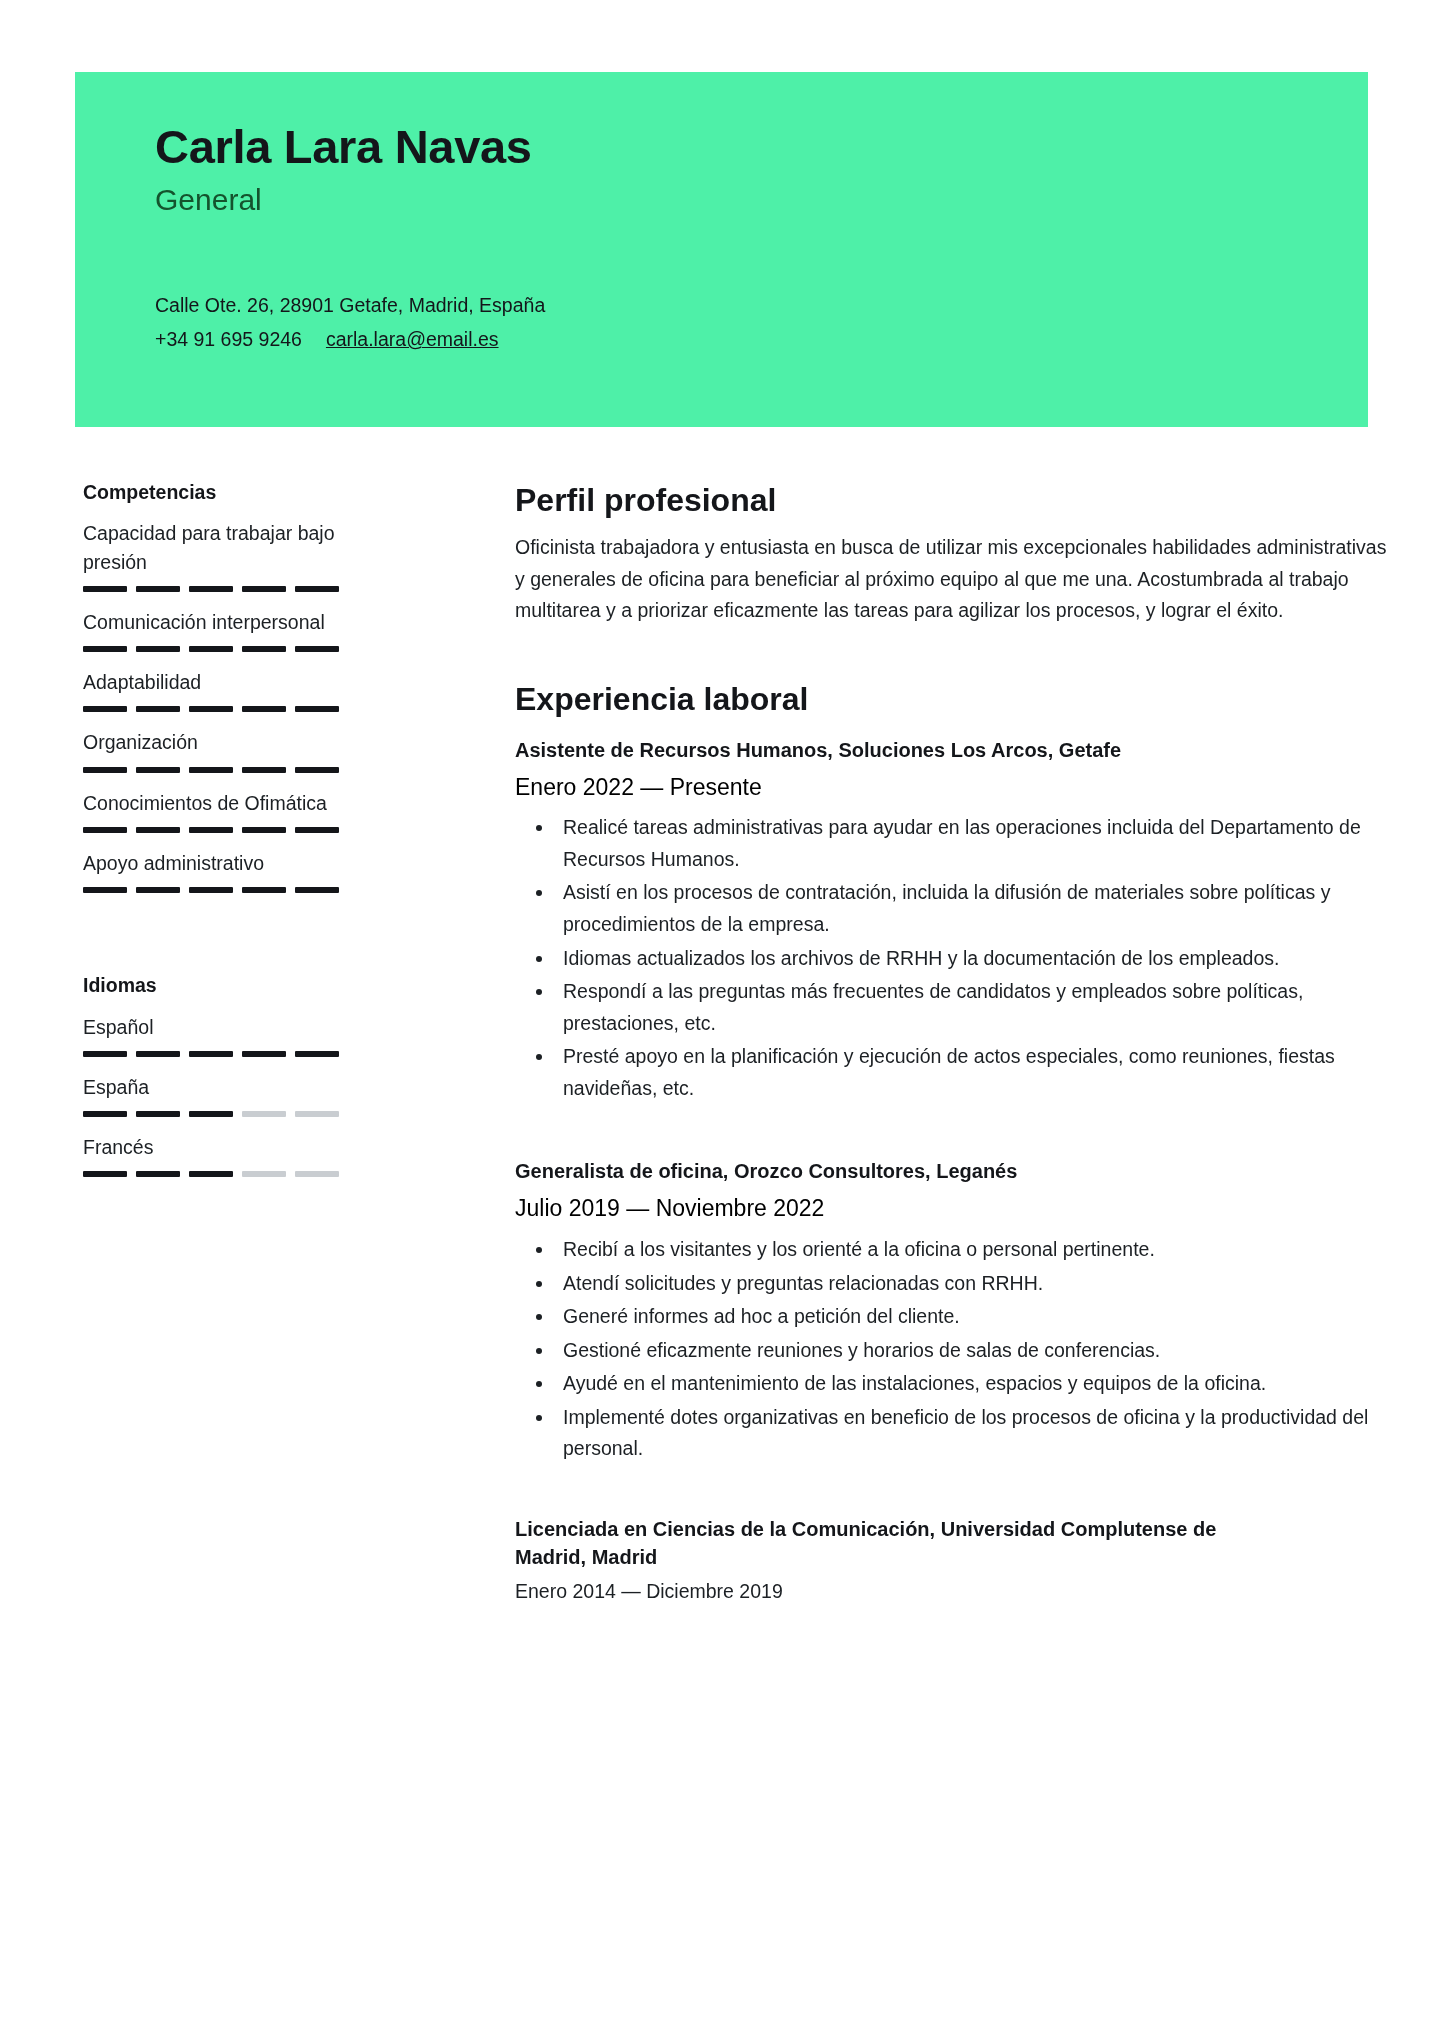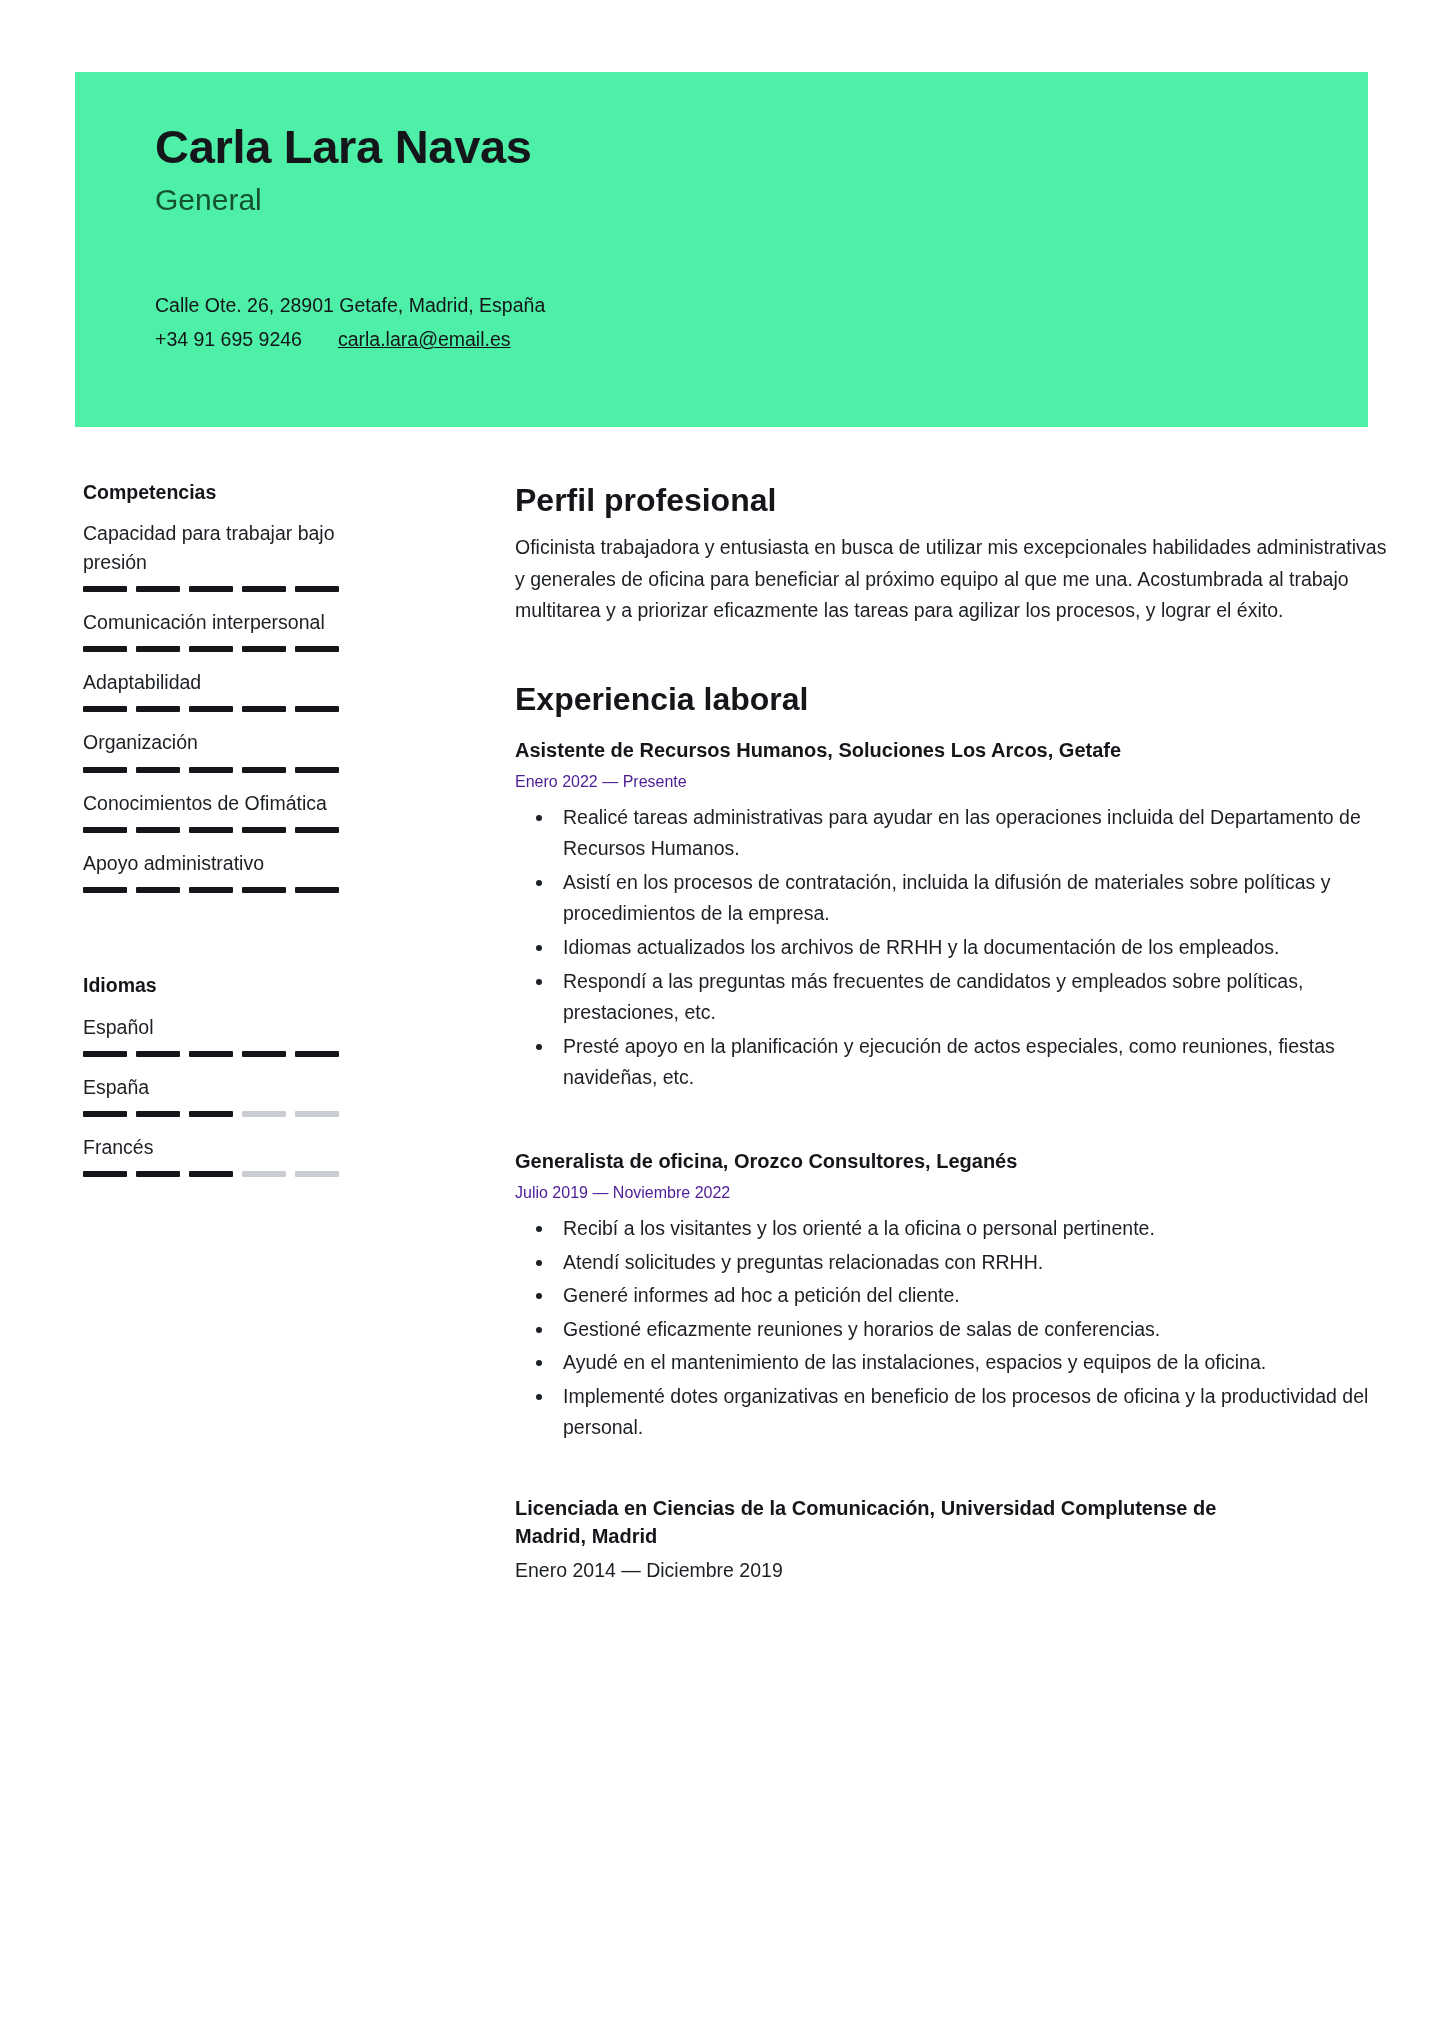--- a/index.html
+++ b/index.html
@@ -50,21 +50,21 @@
     color: #14532d;
   }
   .contact {
     margin-top: 70px;
     font-size: 19.5px;
     line-height: 1.75;
     color: #14161a;
   }
   .contact .line2 {
     display: flex;
-    gap: 36px;
+    gap: 24px;
     align-items: baseline;
     text-align: center;
   }
   .email {
     text-decoration: underline;
     color: #14161a;
   }
 
   
   .content {
@@ -132,22 +132,22 @@
     margin: 0;
   }
   .job-title {
     font-size: 20px;
     font-weight: bold;
     color: #14161a;
     margin: 18px 0 6px 0;
     line-height: 1.35;
   }
   .job-dates {
-    font-size: 16px;
-    color: #4c1d95;
+    font-size: 23px;
+    color: #000000;
     margin: 0 0 8px 0;
     line-height: 1.5;
   }
   ul.bullets {
     margin: 6px 0 0 0;
     padding-left: 40px;
     list-style: disc;
   }
   ul.bullets li {
     font-size: 19.5px;

